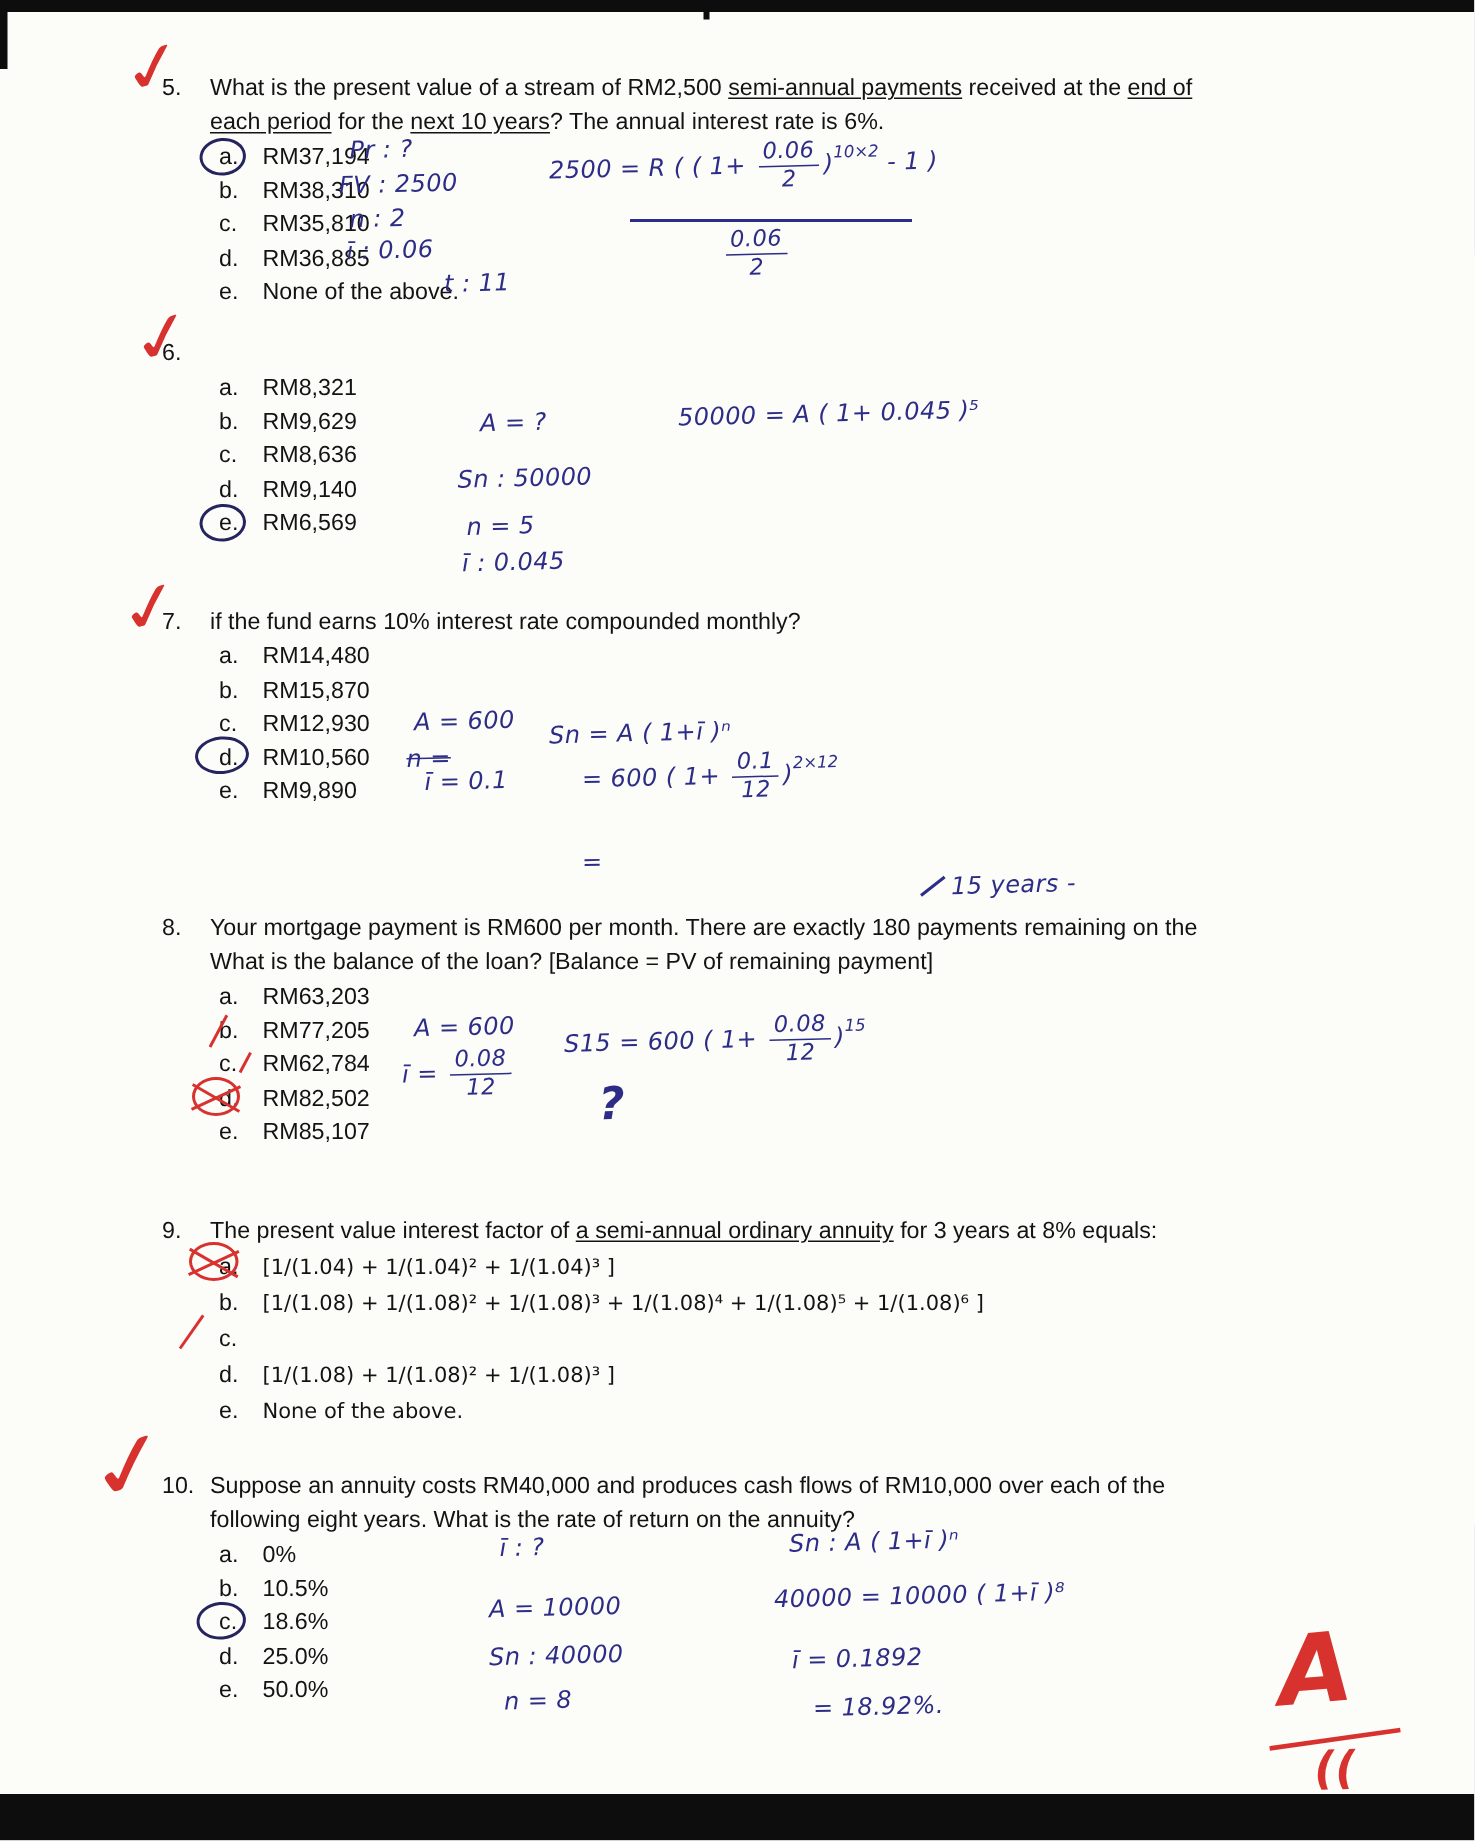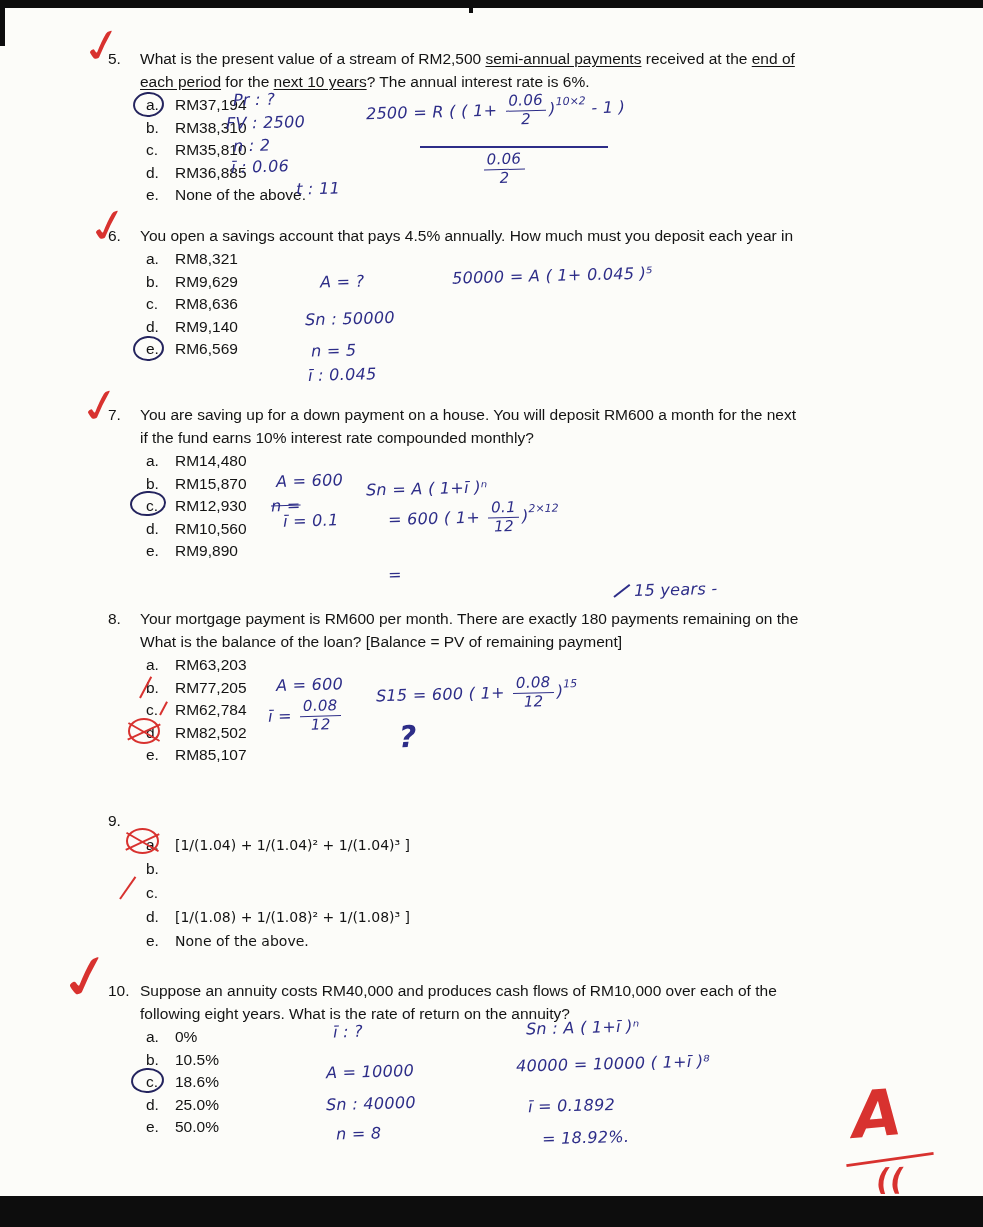--- a/index.html
+++ b/index.html
@@ -86,21 +86,20 @@
         <span class="olet">e.</span>
         <span class="otxt">None of the above.</span>
       </div>
     </div>
   </section>
 
   <section class="q" style="top:224px">
     <div class="qhead">
       <span class="qnum">6.</span>
       <div class="qtext">
-          <div><span>You open a savings account that pays 4.5% annually. How much must you deposit each year in</span></div>
         </div>
     </div>
     <div class="opts">
       <div class="opt">
         <span class="olet">a.</span>
         <span class="otxt">RM8,321</span>
       </div>
       <div class="opt">
         <span class="olet">b.</span>
         <span class="otxt">RM9,629</span>
@@ -117,21 +116,20 @@
         <span class="olet">e.</span>
         <span class="otxt">RM6,569</span>
       </div>
     </div>
   </section>
 
   <section class="q" style="top:403px">
     <div class="qhead">
       <span class="qnum">7.</span>
       <div class="qtext">
-          <div><span>You are saving up for a down payment on a house. You will deposit RM600 a month for the next</span></div>
           <div><span>if the fund earns 10% interest rate compounded monthly?</span></div>
         </div>
     </div>
     <div class="opts">
       <div class="opt">
         <span class="olet">a.</span>
         <span class="otxt">RM14,480</span>
       </div>
       <div class="opt">
         <span class="olet">b.</span>
@@ -180,28 +178,32 @@
       <div class="opt">
         <span class="olet">e.</span>
         <span class="otxt">RM85,107</span>
       </div>
     </div>
   </section>
 
   <section class="q" id="q9" style="top:809px">
     <div class="qhead">
       <span class="qnum">9.</span>
+      <div class="qtext">
+          <div><span>The present value interest factor of </span><span class="u">a semi-annual ordinary annuity</span><span> for 3 years at 8% equals:</span></div>
+        </div>
     </div>
     <div class="opts">
       <div class="opt">
         <span class="olet">a.</span>
         <span class="otxt">[1/(1.04) + 1/(1.04)² + 1/(1.04)³ ]</span>
       </div>
       <div class="opt">
         <span class="olet">b.</span>
+        <span class="otxt">[1/(1.08) + 1/(1.08)² + 1/(1.08)³ + 1/(1.08)⁴ + 1/(1.08)⁵ + 1/(1.08)⁶ ]</span>
       </div>
       <div class="opt">
         <span class="olet">c.</span>
       </div>
       <div class="opt">
         <span class="olet">d.</span>
         <span class="otxt">[1/(1.08) + 1/(1.08)² + 1/(1.08)³ ]</span>
       </div>
       <div class="opt">
         <span class="olet">e.</span>

